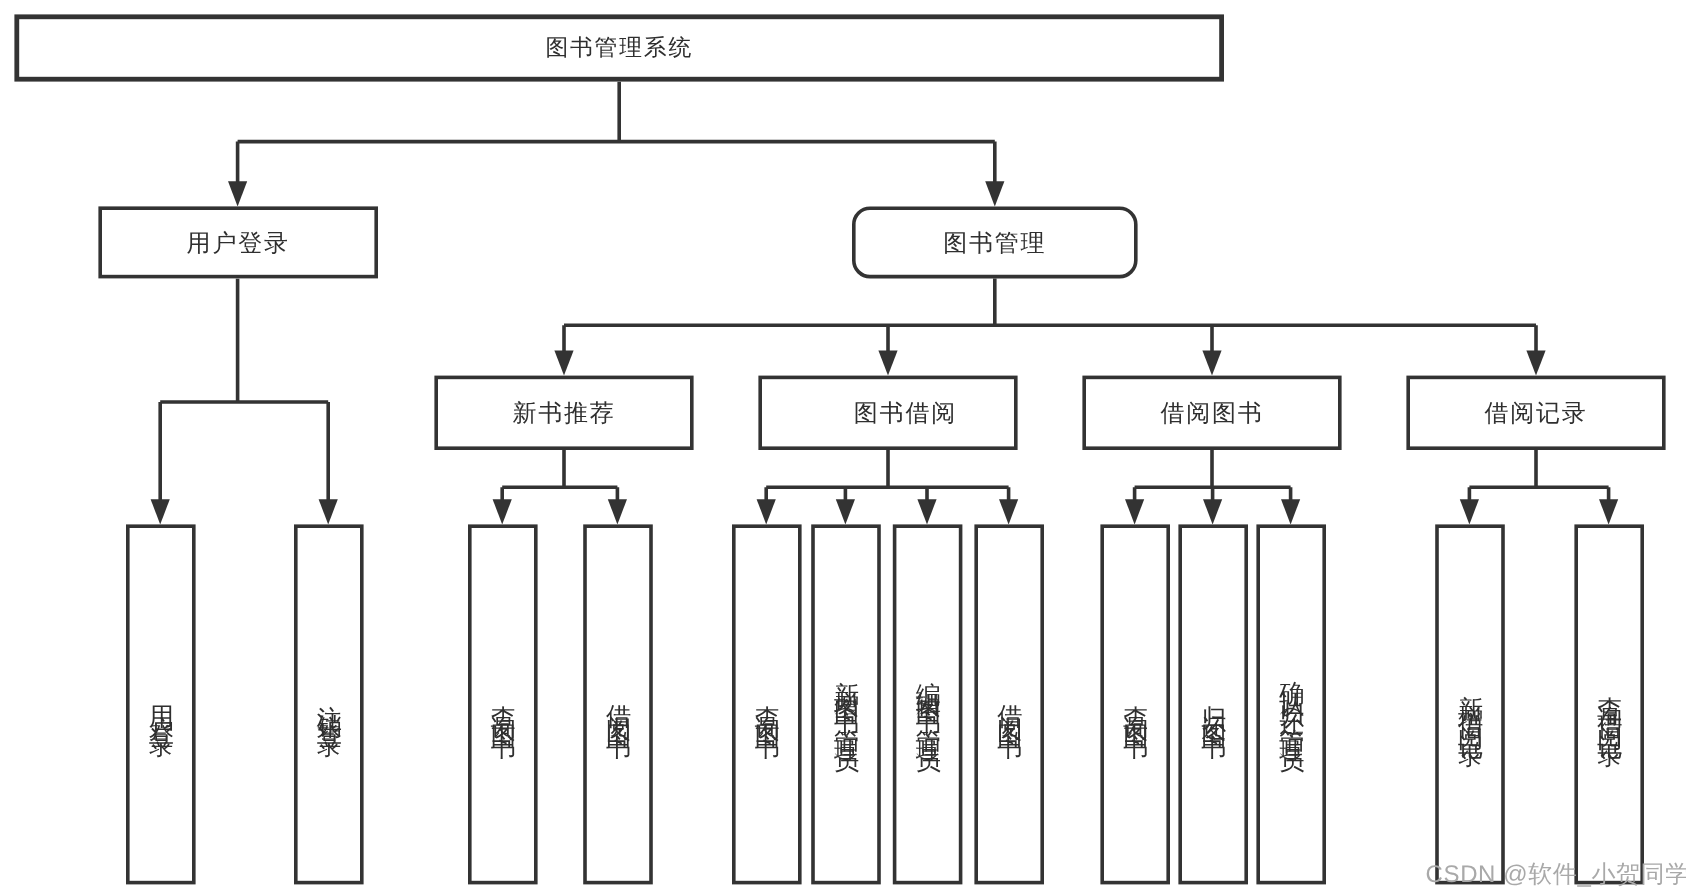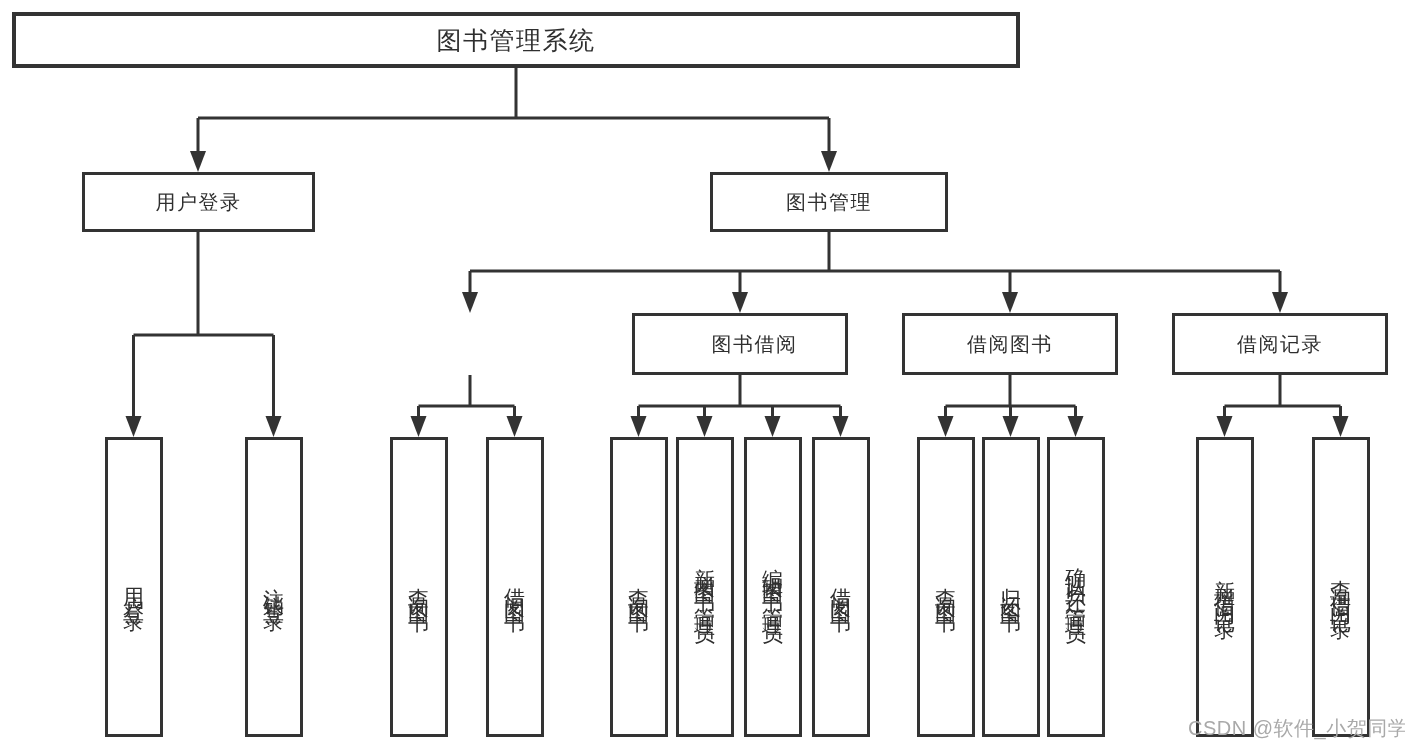--- a/index.html
+++ b/index.html
@@ -8,21 +8,21 @@
     font-family:"Liberation Sans","DejaVu Sans",sans-serif;
     color:#2f2f2f; overflow:hidden;
   }
   .connectors { position:absolute; left:0; top:0; pointer-events:none; }
   .node {
     position:absolute; box-sizing:border-box;
     border:3px solid #333333; background:#ffffff;
     display:flex; align-items:center; justify-content:center;
     font-size:20px; letter-spacing:1.5px; white-space:nowrap;
   }
-  .node.root { border-width:4px; font-size:25px; }
+  .node.root { border-width:4px; font-size:19px; }
   .node.lvl2 { border-width:3px; }
   .leaf {
     position:absolute; box-sizing:border-box;
     border:3px solid #333333; background:#ffffff;
     display:flex; align-items:center; justify-content:center;
     writing-mode:vertical-rl; text-orientation:mixed;
     font-size:21px; letter-spacing:8px; line-height:1.1;
   }
   .watermark {
     position:absolute; left:1188px; top:715px;
@@ -64,22 +64,23 @@
       <polygon points="1002.5,416 1018.5,416 1010.5,437"></polygon>
       <polygon points="1067.5,416 1083.5,416 1075.5,437"></polygon>
       <polygon points="1216.5,416 1232.5,416 1224.5,437"></polygon>
       <polygon points="1332.5,416 1348.5,416 1340.5,437"></polygon>
     </g>
   </svg>
 
   <div class="node root" style="left:12px; top:12px; width:1008px; height:56px;">图书管理系统</div>
 
   <div class="node lvl2" style="left:82px; top:172px; width:233px; height:60px;">用户登录</div>
-  <div class="node lvl2" style="left:710px; top:172px; width:238px; height:60px;">图书管理</div>
+  <div class="node lvl2" style="left:710px; top:172px; width:238px; height:60px;border-radius:15px;">图书管理</div>
 
+  <div class="node" style="left:362px; top:313px; width:216px; height:62px;">新书推荐</div>
   <div class="node" style="left:632px; top:313px; width:216px; height:62px;padding-left:29px;">图书借阅</div>
   <div class="node" style="left:902px; top:313px; width:216px; height:62px;">借阅图书</div>
   <div class="node" style="left:1172px; top:313px; width:216px; height:62px;">借阅记录</div>
 
   <div class="leaf" style="left:105px; top:437px; width:58px; height:300px;">用户登录</div>
   <div class="leaf" style="left:245px; top:437px; width:58px; height:300px;">注销登录</div>
 
   <div class="leaf" style="left:390px; top:437px; width:58px; height:300px;">查询图书</div>
   <div class="leaf" style="left:486px; top:437px; width:58px; height:300px;">借阅图书</div>
 

